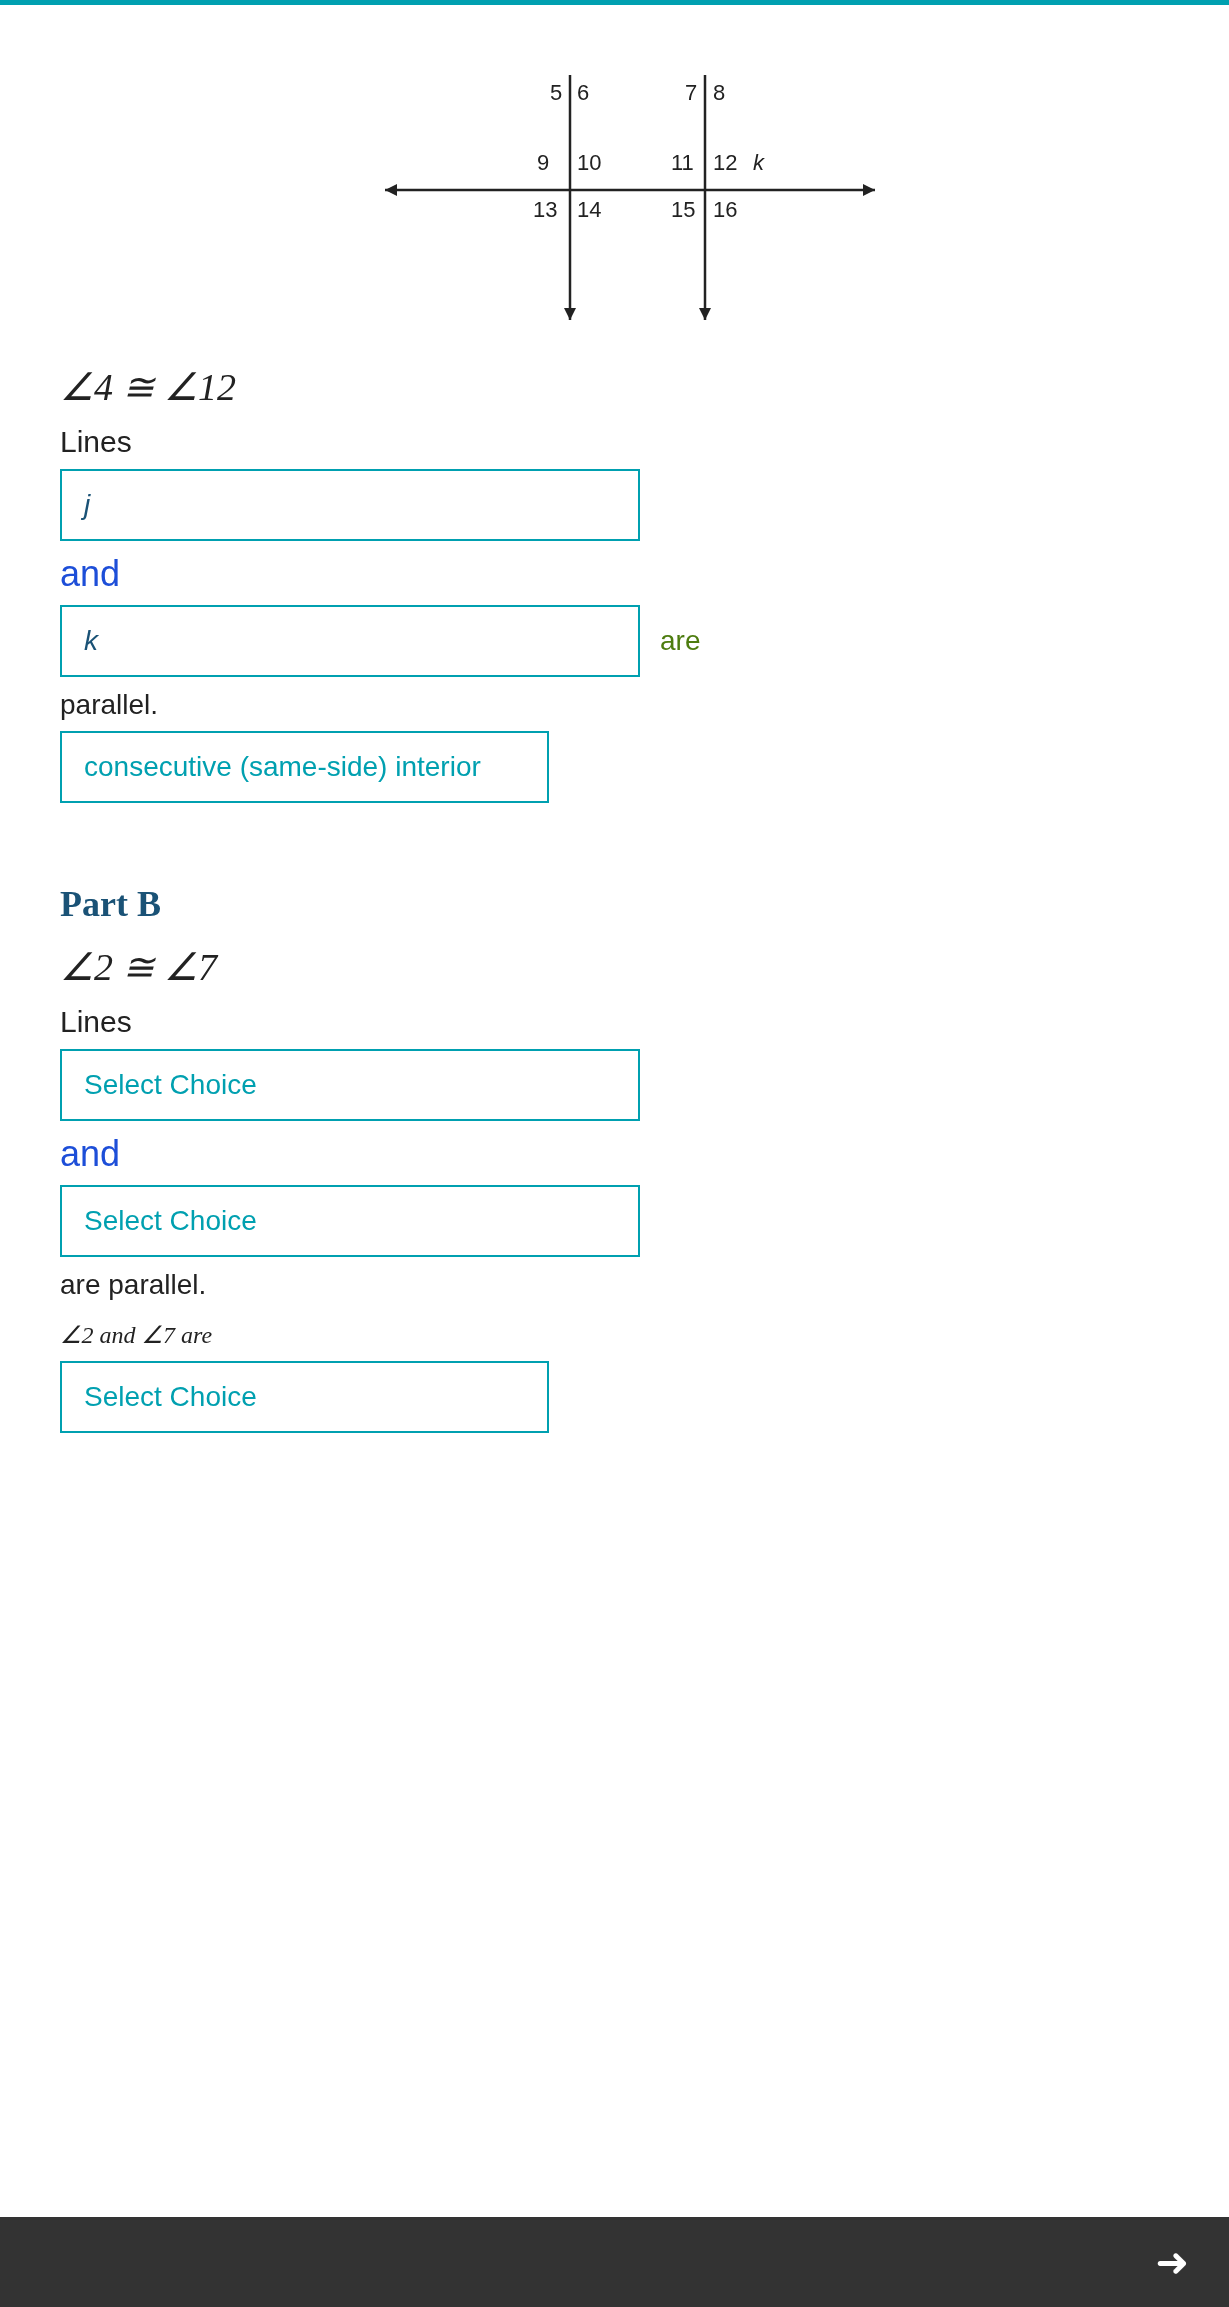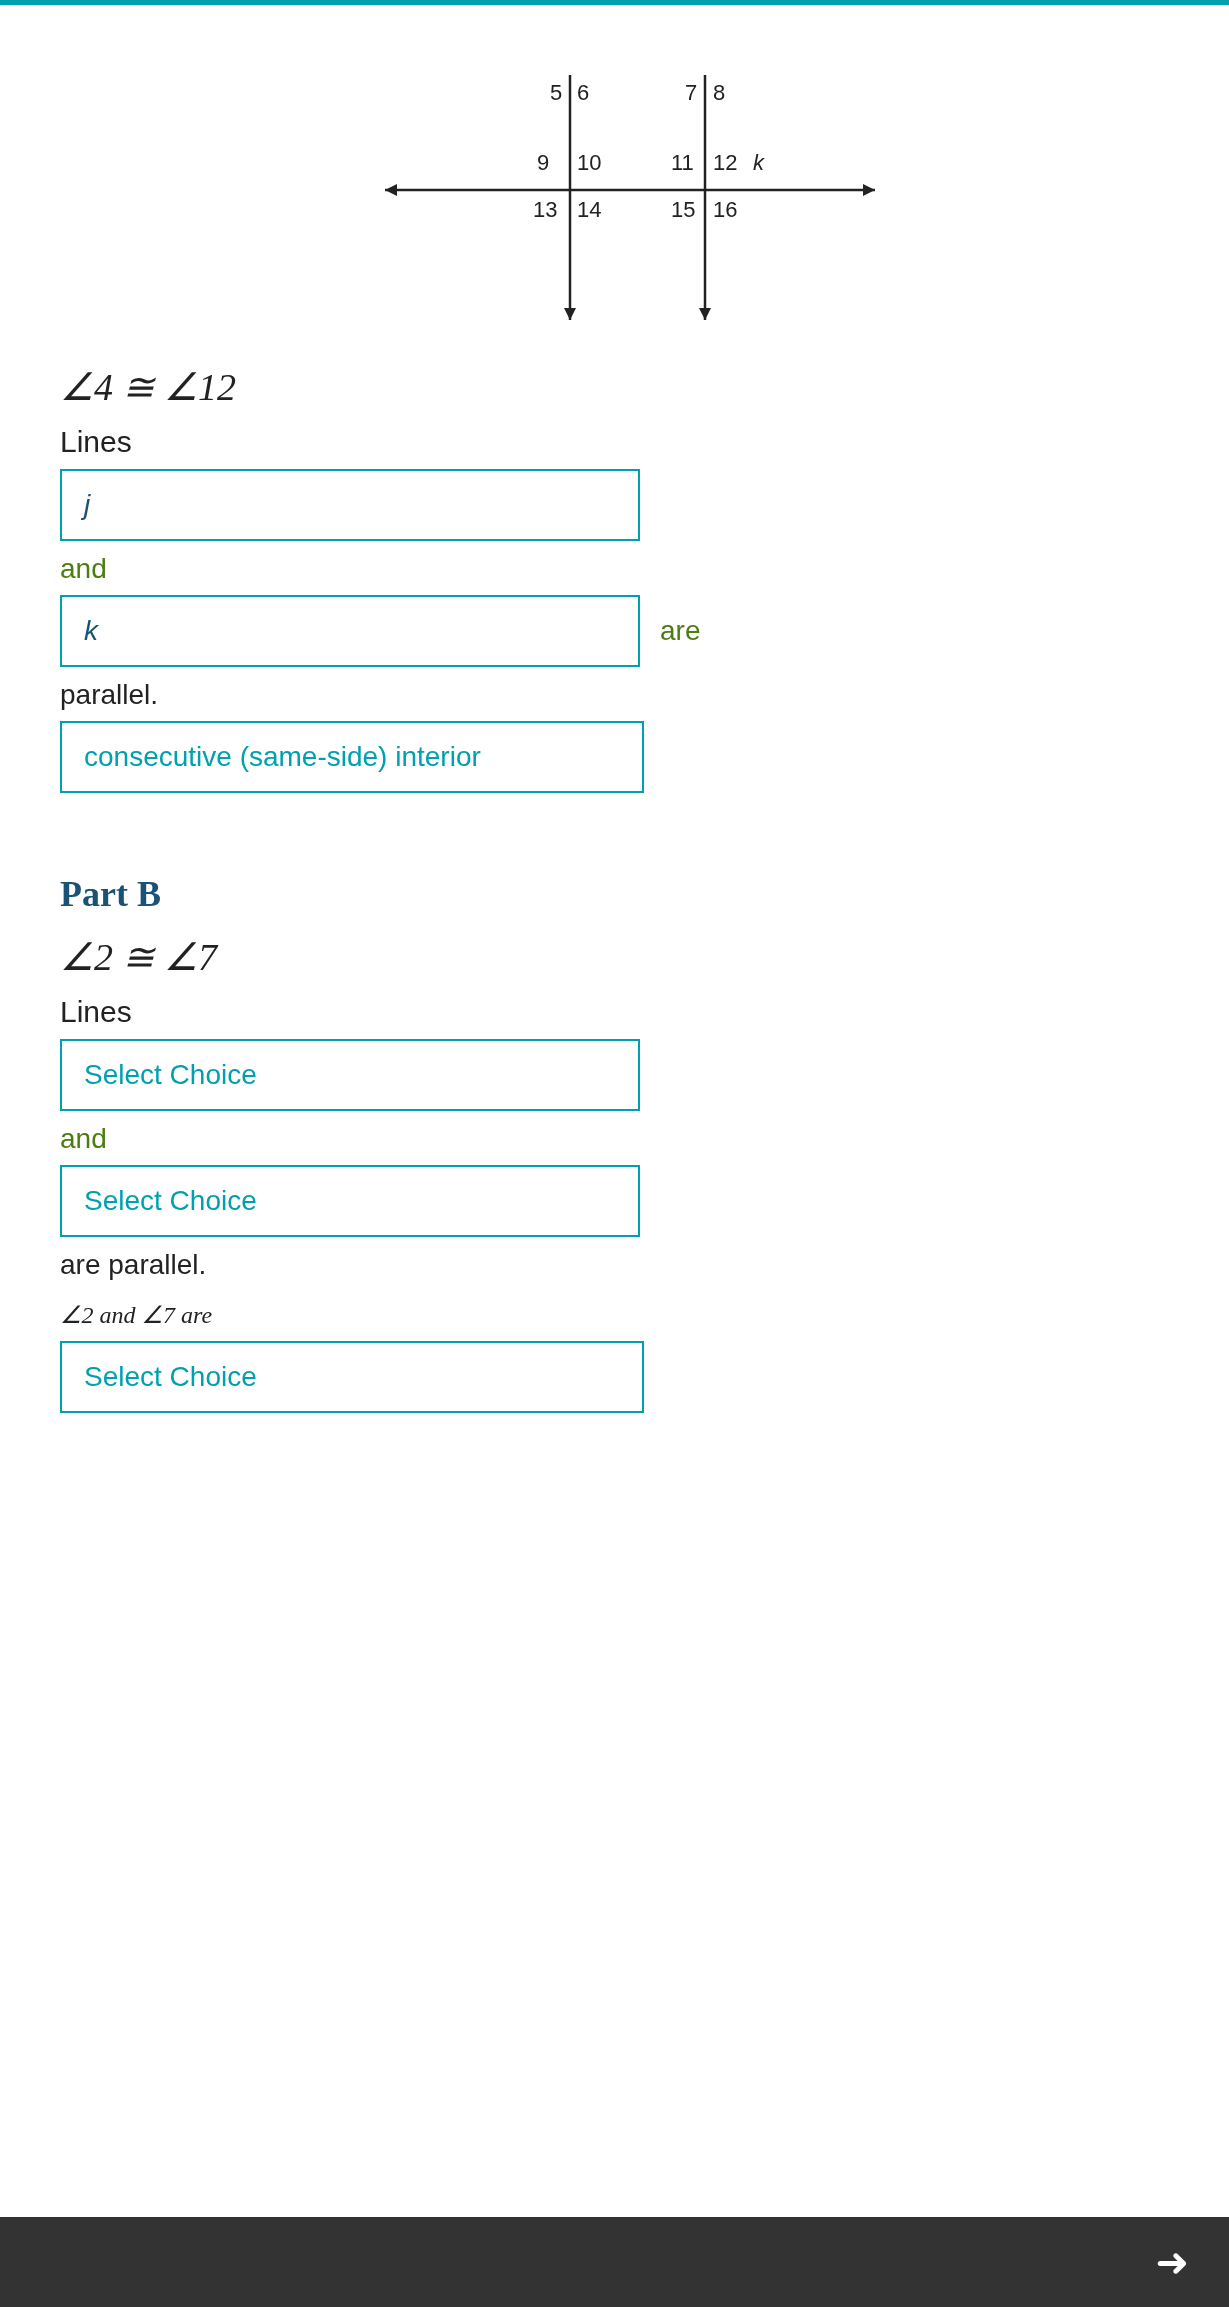--- a/index.html
+++ b/index.html
@@ -98,21 +98,21 @@
     .connector-row {
       display: flex;
       align-items: center;
       gap: 12px;
       margin-bottom: 12px;
     }
 
     .angle-type-box {
       border: 2px solid #00a0b0;
       padding: 18px 22px;
-      width: 584px;
+      width: 489px;
       font-size: 28px;
       color: #00a0b0;
       font-family: Arial, sans-serif;
       background: #fff;
     }
 
     .part-b-section {
       margin-top: 80px;
     }
 
@@ -129,22 +129,22 @@
       padding: 0 40px;
     }
 
     .next-arrow {
       color: #fff;
       font-size: 40px;
       cursor: pointer;
     }
 
     .and-text {
-      font-size: 28px;
-      color: #4d7c0f;
+      font-size: 36px;
+      color: #1d4ed8;
       margin-bottom: 10px;
       font-family: Arial, sans-serif;
     }
 
     .are-parallel-text {
       font-size: 28px;
       color: #222;
       margin-bottom: 10px;
       font-family: Arial, sans-serif;
     }

